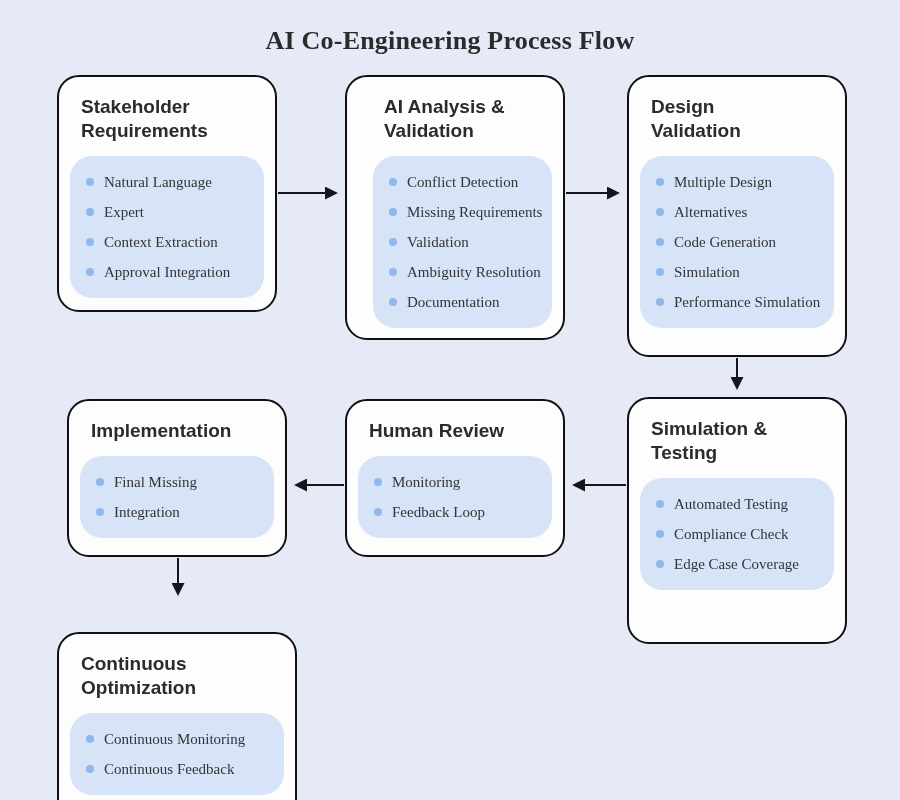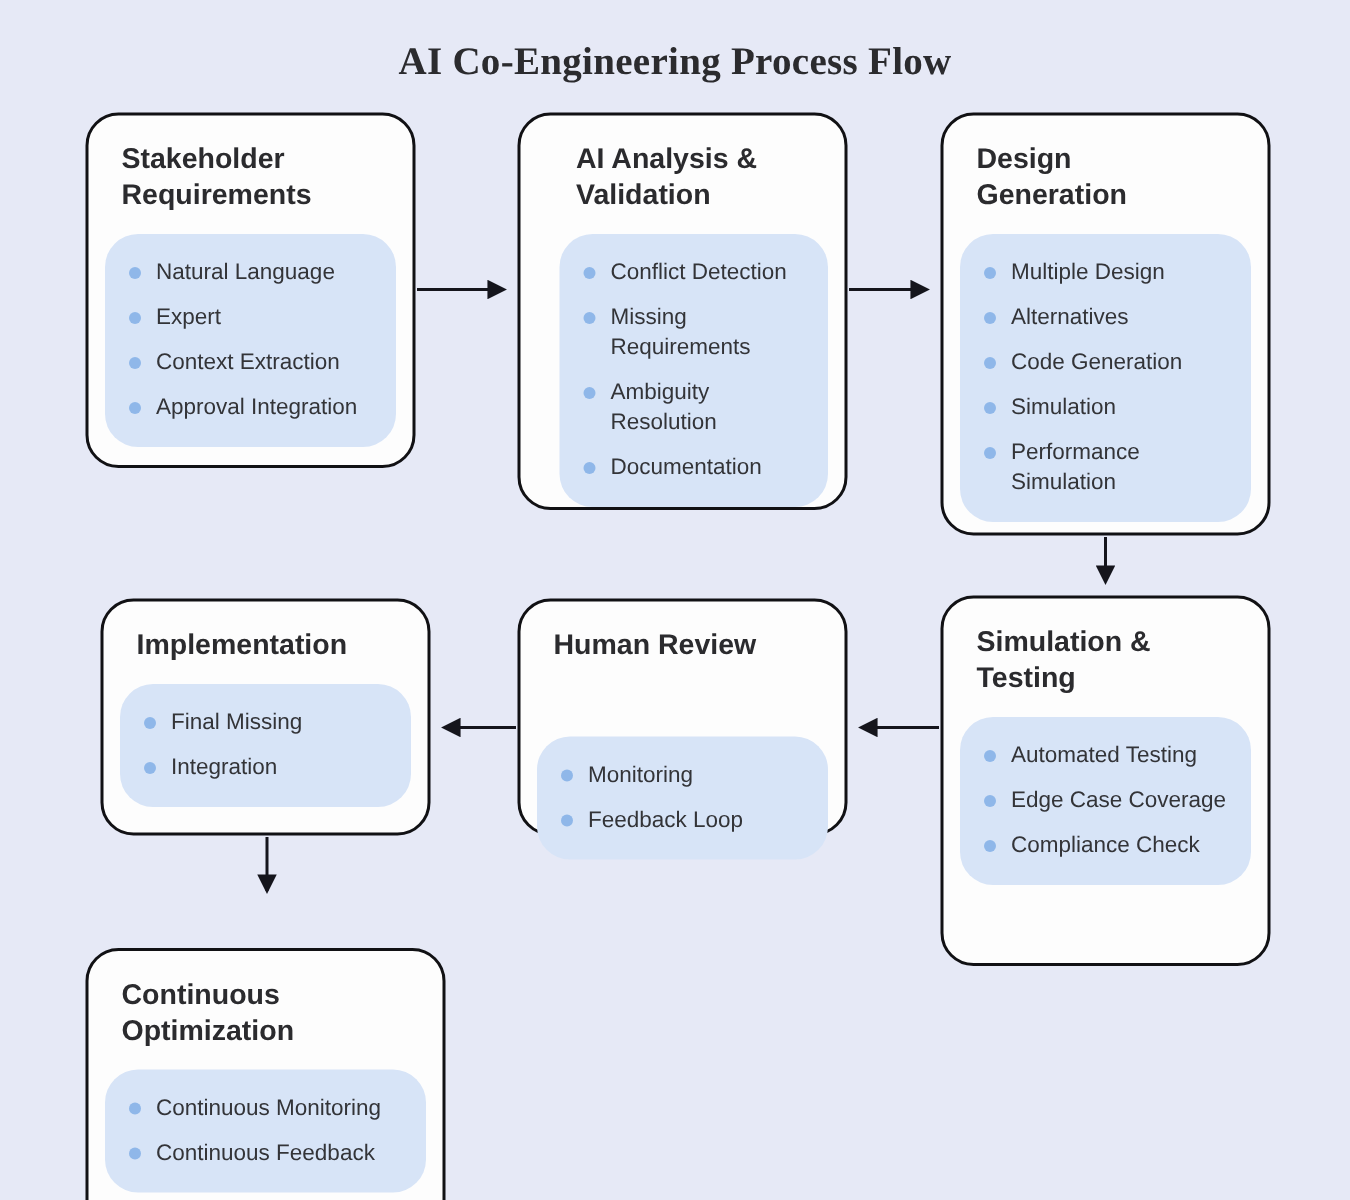--- a/index.html
+++ b/index.html
@@ -43,35 +43,36 @@
     max-width:152px;
     margin-bottom:13px;
   }
   .panel{
     background:var(--panel-fill);
     border-radius:22px;
     padding:16px 8px 16px 16px;
     margin:0 -9px 0 -11px;
     display:flex;flex-direction:column;gap:10px;
     flex:0 0 auto;
+    font-family:Liberation Serif, serif;
   }
   .item{display:flex;align-items:flex-start;gap:10px;}
   .item .dot{
     flex:none;width:8px;height:8px;border-radius:50%;
     background:var(--dot);margin-top:6px;
   }
   .item .label{
     font-size:15px;line-height:20px;color:var(--item-text);
   }
   
   .n1{left:57px; top:75px;  width:220px;height:237px;}
   .n2{left:345px;top:75px;  width:220px;height:265px;padding-left:37px;}
   .n3{left:627px;top:75px;  width:220px;height:282px;}
   .n4{left:627px;top:397px; width:220px;height:247px;}
-  .n5{left:345px;top:399px; width:220px;height:158px;gap:35px;}
+  .n5{left:345px;top:399px; width:220px;height:158px;}
   .n6{left:67px; top:399px; width:220px;height:158px;}
   .n7{left:57px; top:632px; width:240px;height:197px;}
 </style>
 </head>
 <body>
 
 <div class="canvas">
 
   <h1 class="diagram-title">AI Co-Engineering Process Flow</h1>
 
@@ -117,31 +118,35 @@
       <div class="item">
           <span class="dot"></span>
           <span class="label">Conflict Detection</span>
         </div>
       <div class="item">
           <span class="dot"></span>
           <span class="label">Missing Requirements</span>
         </div>
       <div class="item">
           <span class="dot"></span>
+          <span class="label">Validation</span>
+        </div>
+      <div class="item">
+          <span class="dot"></span>
           <span class="label">Ambiguity Resolution</span>
         </div>
       <div class="item">
           <span class="dot"></span>
           <span class="label">Documentation</span>
         </div>
     </div>
   </section>
 
   <section class="node n3">
-    <h2>Design Generation</h2>
+    <h2>Design Validation</h2>
     <div class="panel">
       <div class="item">
           <span class="dot"></span>
           <span class="label">Multiple Design</span>
         </div>
       <div class="item">
           <span class="dot"></span>
           <span class="label">Alternatives</span>
         </div>
       <div class="item">
@@ -161,25 +166,25 @@
 
   <section class="node n4">
     <h2>Simulation &amp; Testing</h2>
     <div class="panel">
       <div class="item">
           <span class="dot"></span>
           <span class="label">Automated Testing</span>
         </div>
       <div class="item">
           <span class="dot"></span>
+          <span class="label">Compliance Check</span>
+        </div>
+      <div class="item">
+          <span class="dot"></span>
           <span class="label">Edge Case Coverage</span>
-        </div>
-      <div class="item">
-          <span class="dot"></span>
-          <span class="label">Compliance Check</span>
         </div>
     </div>
   </section>
 
   <section class="node n5">
     <h2>Human Review</h2>
     <div class="panel">
       <div class="item">
           <span class="dot"></span>
           <span class="label">Monitoring</span>

